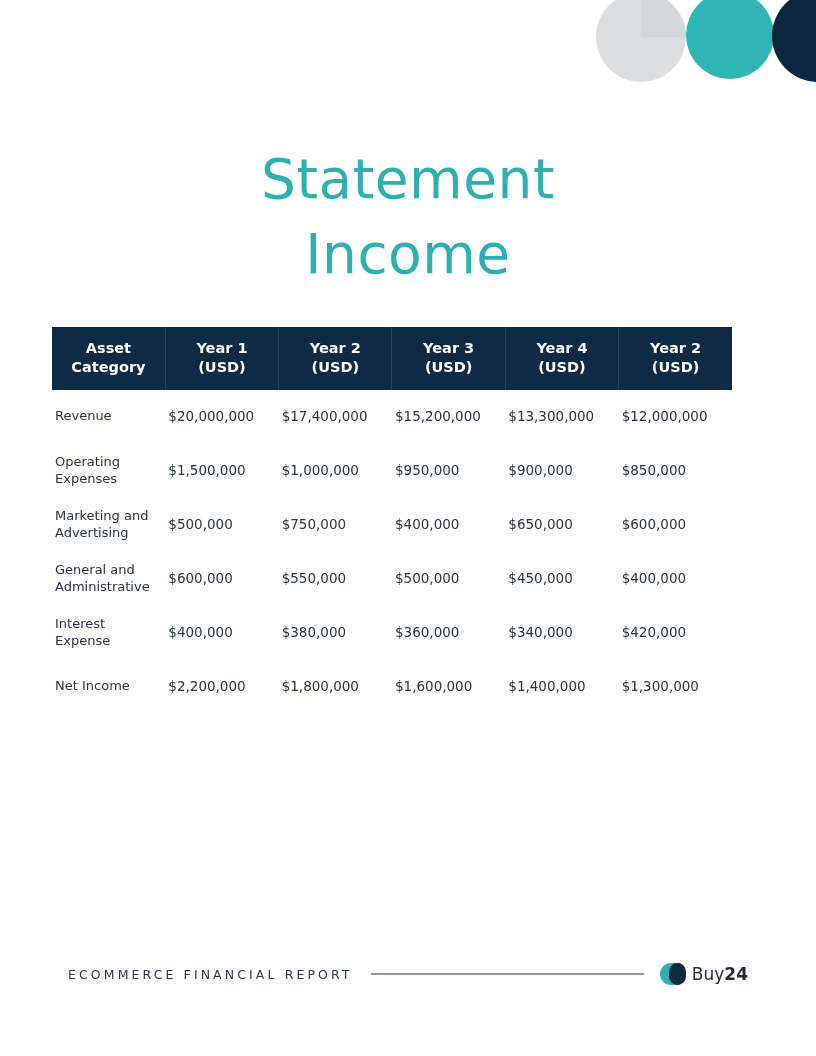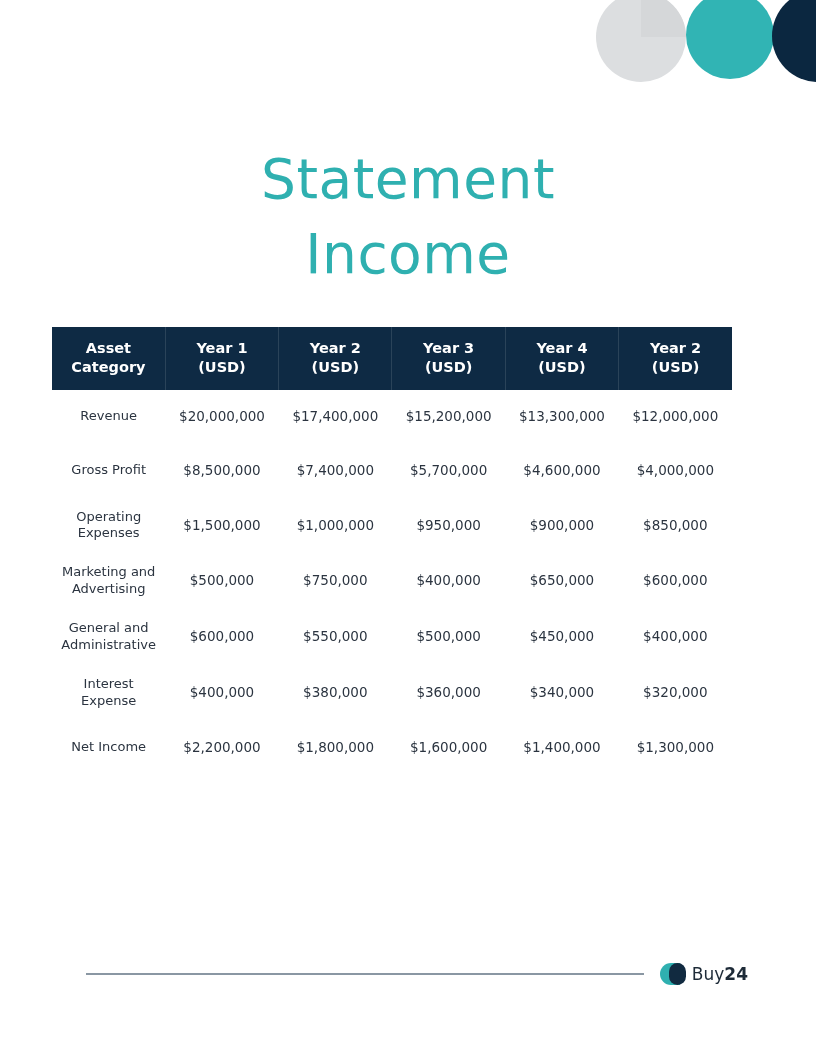--- a/index.html
+++ b/index.html
@@ -106,23 +106,22 @@
     border-right: none;
   }
   #income-table thead th .hdr-l1,
   #income-table thead th .hdr-l2 {
     display: block;
   }
   #income-table tbody td {
     color: #2b3440;
     font-size: 13.5px;
     line-height: 1.3;
-    text-align: center;
     vertical-align: middle;
-    padding: 11px 3px;
+    padding: 5px 3px;
     font-family: "DejaVu Sans", sans-serif;
   }
   #income-table tbody td.row-label {
     font-size: 13px;
   }
   #income-table tbody tr {
     height: 54px;
   }
 
   
@@ -235,28 +234,20 @@
     <tbody>
       <tr>
         <td class="row-label">Revenue</td>
         <td>$20,000,000</td>
         <td>$17,400,000</td>
         <td>$15,200,000</td>
         <td>$13,300,000</td>
         <td>$12,000,000</td>
       </tr>
       <tr>
-        <td class="row-label">Gross Profit</td>
-        <td>$8,500,000</td>
-        <td>$7,400,000</td>
-        <td>$5,700,000</td>
-        <td>$4,600,000</td>
-        <td>$4,000,000</td>
-      </tr>
-      <tr>
         <td class="row-label">Operating Expenses</td>
         <td>$1,500,000</td>
         <td>$1,000,000</td>
         <td>$950,000</td>
         <td>$900,000</td>
         <td>$850,000</td>
       </tr>
       <tr>
         <td class="row-label">Marketing and Advertising</td>
         <td>$500,000</td>
@@ -272,35 +263,36 @@
         <td>$500,000</td>
         <td>$450,000</td>
         <td>$400,000</td>
       </tr>
       <tr>
         <td class="row-label">Interest Expense</td>
         <td>$400,000</td>
         <td>$380,000</td>
         <td>$360,000</td>
         <td>$340,000</td>
-        <td>$320,000</td>
+        <td>$420,000</td>
       </tr>
       <tr>
         <td class="row-label">Net Income</td>
         <td>$2,200,000</td>
         <td>$1,800,000</td>
         <td>$1,600,000</td>
         <td>$1,400,000</td>
         <td>$1,300,000</td>
       </tr>
     </tbody>
   </table>
 </div>
 
 <div id="page-footer">
+  <div id="footer-label">ECOMMERCE FINANCIAL REPORT</div>
   <div id="footer-rule"></div>
   <div id="footer-logo">
     <div id="footer-logo-mark">
       <div id="logo-left-crescent"></div>
       <div id="logo-right-half"></div>
     </div>
     <div id="footer-logo-text">
       <span class="logo-buy">Buy</span><span class="logo-24">24</span>
     </div>
   </div>

